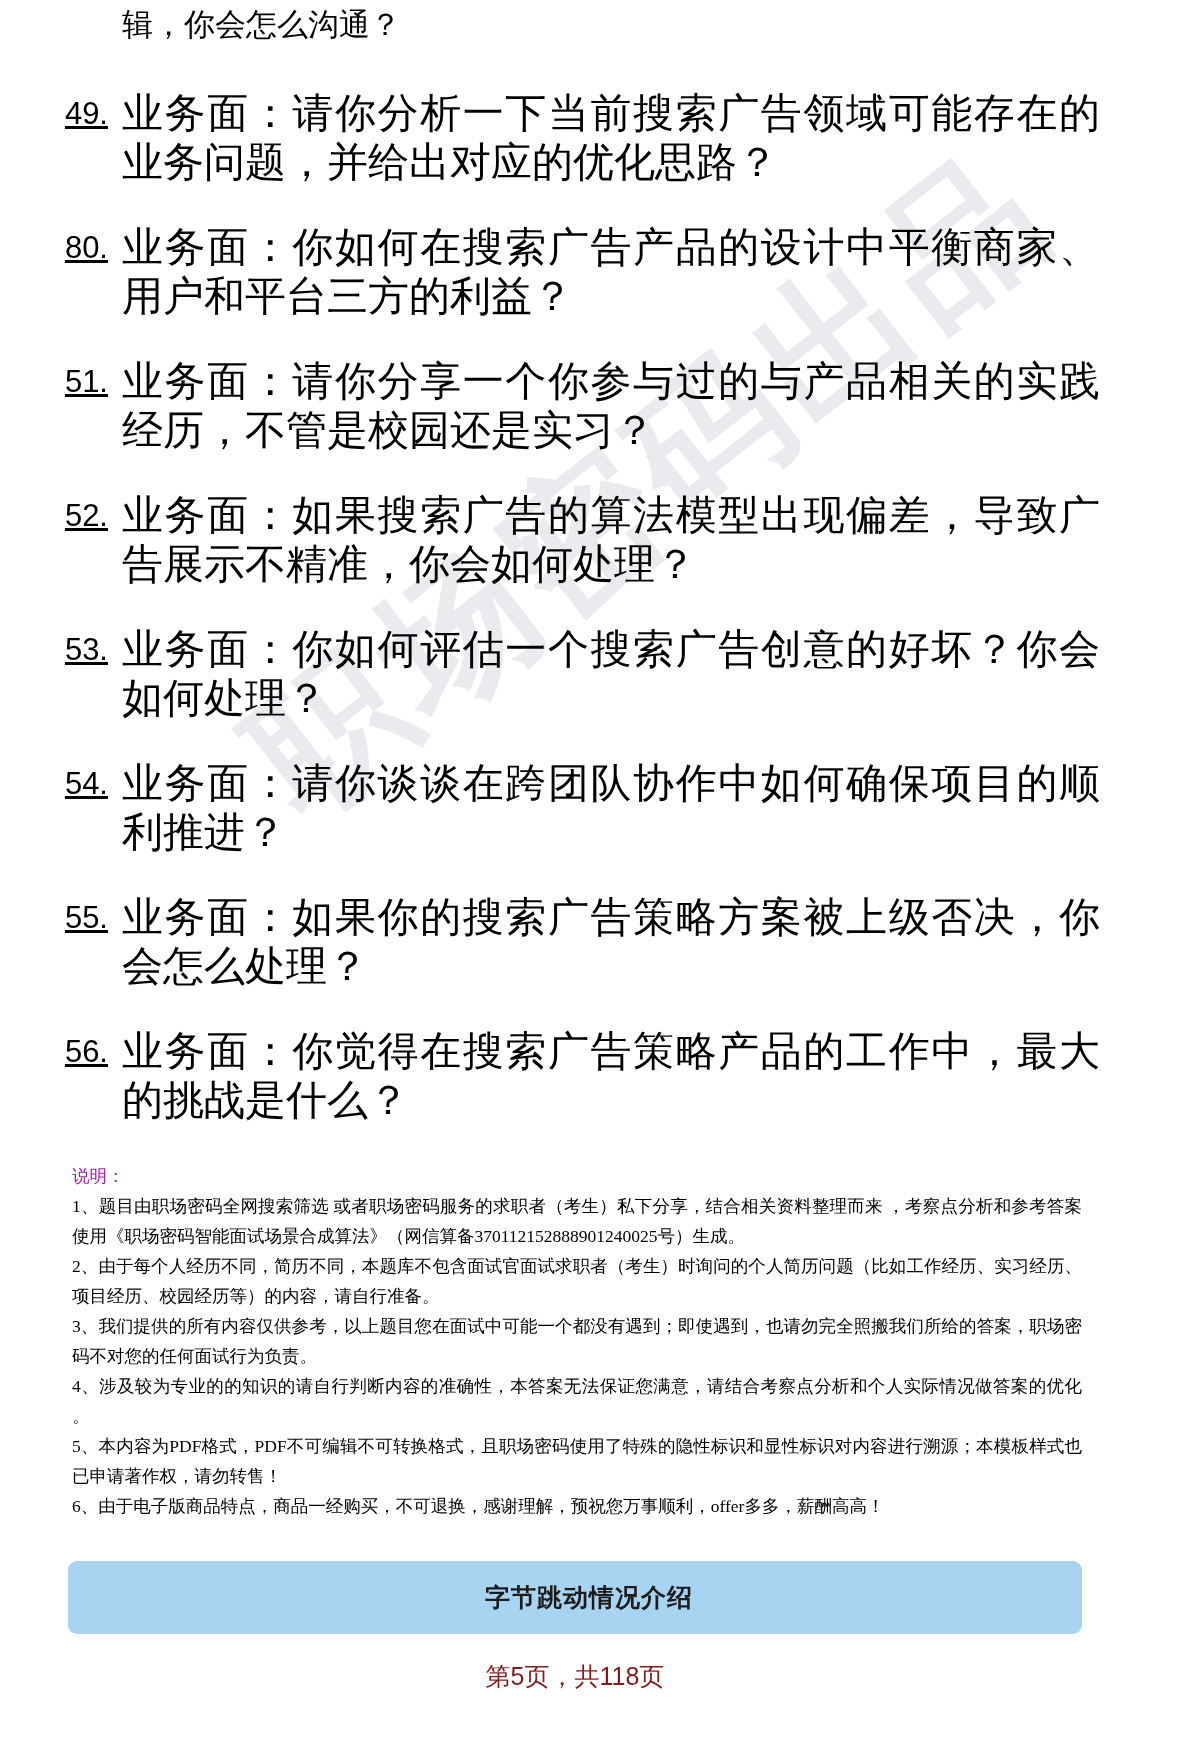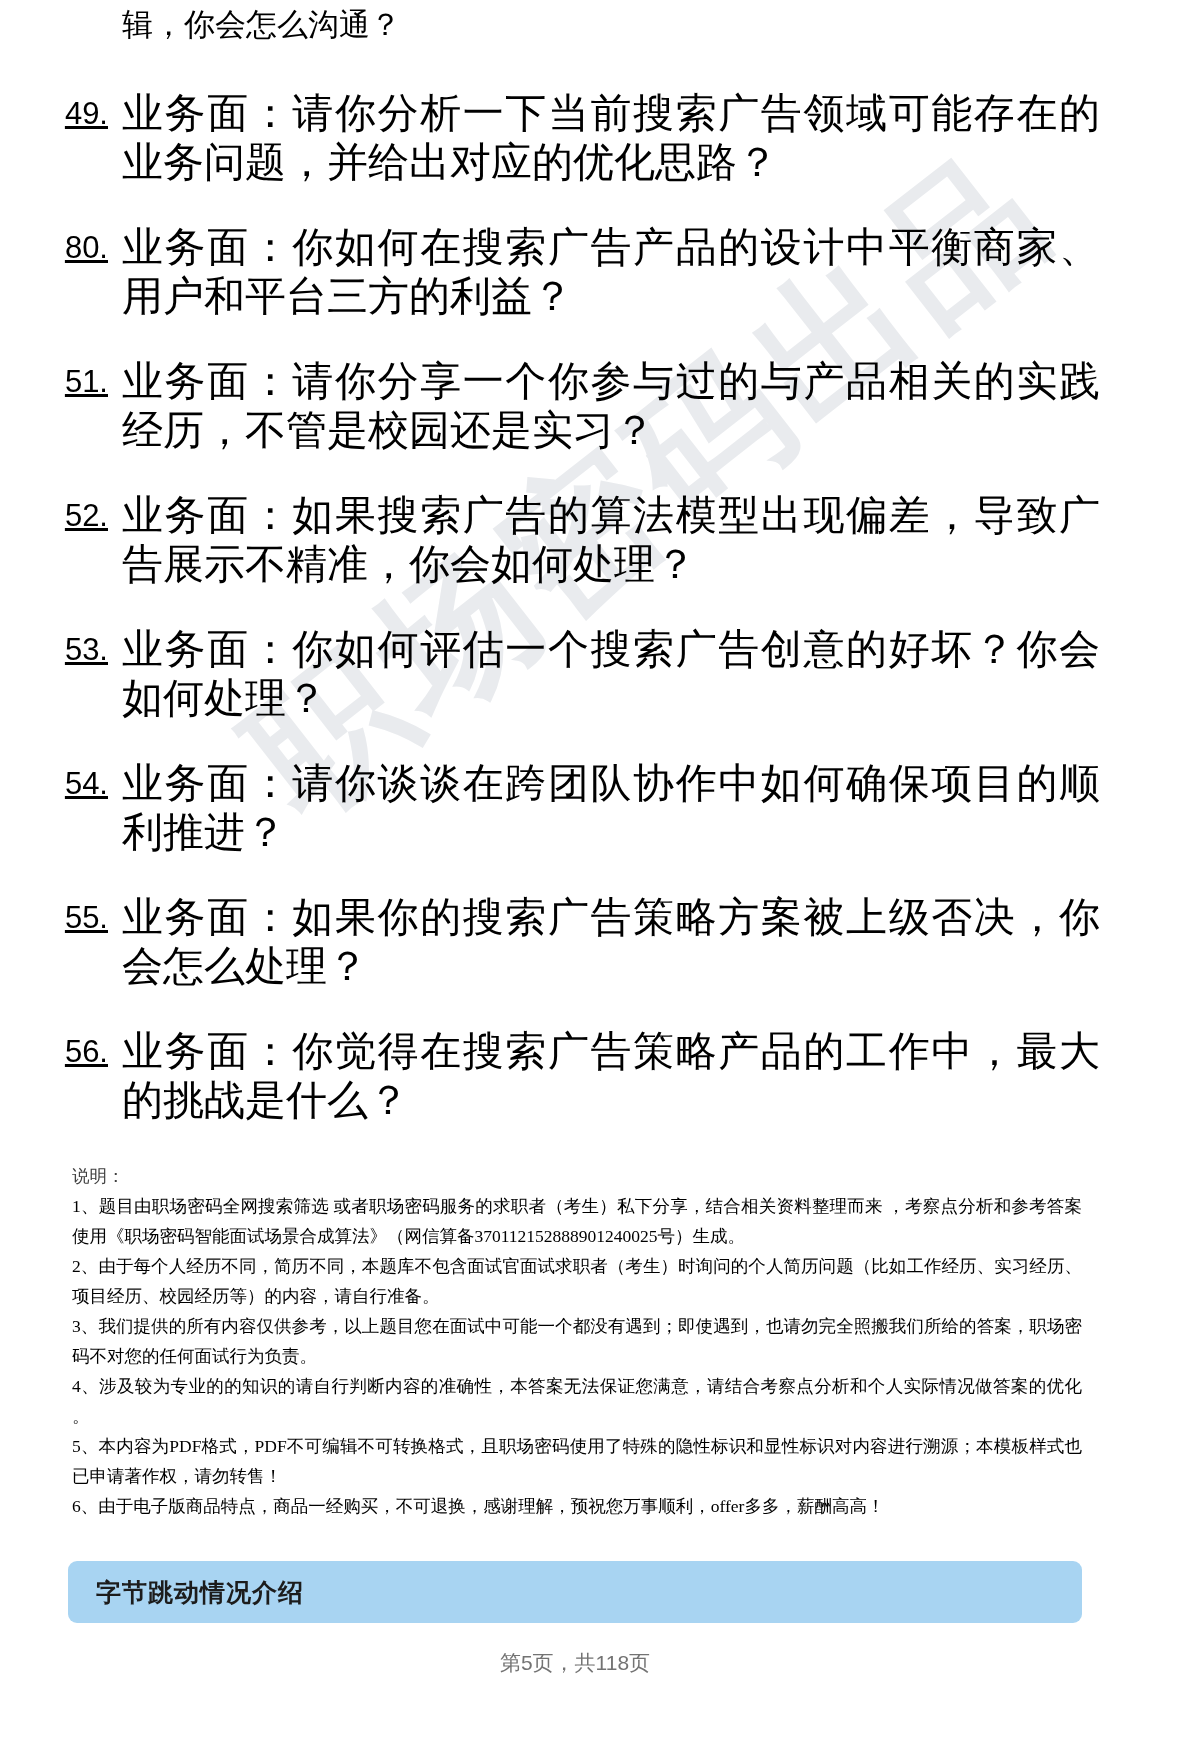--- a/index.html
+++ b/index.html
@@ -89,55 +89,56 @@
 
   
   .notes {
     margin-top: 28px;
     padding-left: 22px;
     padding-right: 18px;
   }
   .notes-title {
     font-size: 17.5px;
     line-height: 30px;
-    color: #404040;
+    color: #a21caf;
   }
   .note-line {
     font-size: 17.5px;
     line-height: 30px;
     color: #000;
     text-align: justify;
     text-justify: inter-character;
     font-family: Liberation Serif, serif;
   }
 
   
   .banner {
     margin: 40px 18px 1px 18px;
     background: #a8d4f2;
     border-radius: 9px;
-    height: 62px;
+    height: 73px;
     display: flex;
     align-items: center;
     padding-left: 28px;
     box-sizing: border-box;
+    justify-content: center;
   }
   .banner-label {
     font-size: 25px;
     font-weight: 700;
     color: #1c1c1c;
     letter-spacing: 1px;
   }
 
   
   .footer {
     margin-top: 26px;
     text-align: center;
-    font-size: 21px;
-    color: #737373;
+    font-size: 25px;
+    color: #7f1d1d;
   }
 </style>
 </head>
 <body>
 
 <div class="page">
 
   <div class="watermark">
     <div class="wm-text">职场密码出品</div>
   </div>

